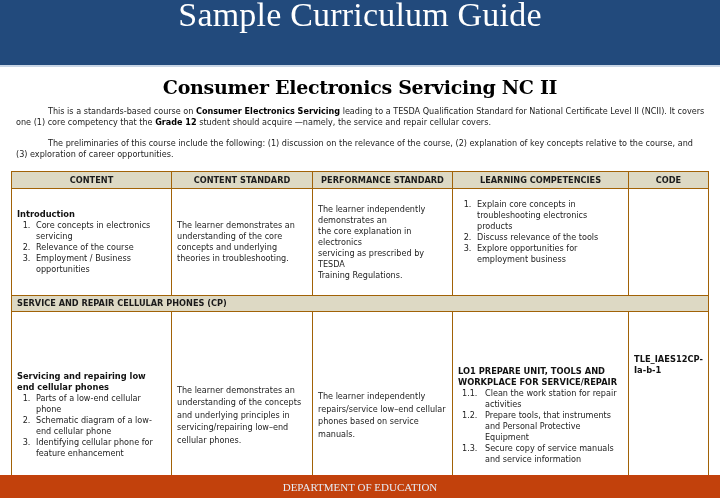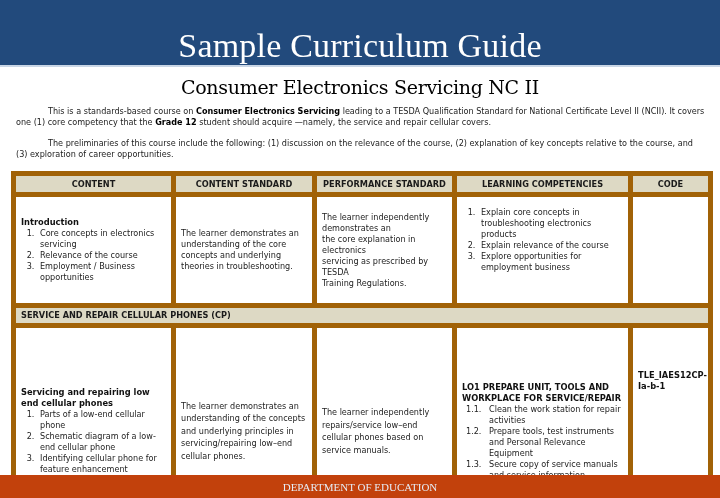--- a/index.html
+++ b/index.html
@@ -5,50 +5,50 @@
   html, body { margin: 0; padding: 0; }
   body {
     width: 720px; height: 498px; overflow: hidden; position: relative;
     background: #ffffff;
     font-family: "DejaVu Sans", sans-serif;
     color: #1a1a1a;
   }
   .banner {
     position: absolute; left: 0; top: 0; width: 720px; height: 65px;
     background: #224a7c;
-    display: flex; align-items: flex-end; justify-content: center;
+    display: flex; align-items: flex-start; justify-content: center;
   }
   .banner-title {
     font-family: "Liberation Serif", serif;
     color: #ffffff; font-size: 34px; letter-spacing: 0.2px;
     margin-top: -4px;
   }
   .banner-rule {
     position: absolute; left: 0; top: 65px; width: 720px; height: 2px;
     background: #c9d6e6;
   }
   .doc-title {
     position: absolute; left: 0; top: 76px; width: 720px; text-align: center;
-    font-family: "DejaVu Serif", serif; font-weight: normal;
+    font-family: "DejaVu Serif", serif; font-weight: bold;
     font-size: 19px; color: #000; letter-spacing: -0.3px;
   }
   .intro {
     position: absolute; left: 16px; top: 106px; width: 690px;
     font-size: 8.1px; line-height: 11px; color: #222;
   }
   .intro p { margin: 0 0 10px 0; text-indent: 32px; }
   .intro b { color: #000; text-align: center; }
 
   table.cg {
     position: absolute; left: 11px; top: 171px;
     width: 697px; border-collapse: collapse; table-layout: fixed;
     font-size: 8.1px; line-height: 11px; color: #222;
   }
   table.cg td, table.cg th {
-    border: 5px solid #a16207; vertical-align: middle; padding: 0 5px;
+    border: 1px solid #a16207; vertical-align: middle; padding: 0 5px;
   }
   table.cg th {
     background: #ddd9c4; height: 16px; font-weight: bold;
     font-size: 8.2px; text-align: center; color: #1a1a1a;
   }
   table.cg tr.row1 td { height: 96px; }
   table.cg tr.section td {
     background: #ddd9c4; height: 15px; font-weight: bold; font-size: 8.2px; color: #1a1a1a;
   }
   table.cg tr.row2 td { height: 164px; }
@@ -115,21 +115,21 @@
       <div>demonstrates an</div>
       <div>the core explanation in</div>
       <div>electronics</div>
       <div>servicing as prescribed by</div>
       <div>TESDA</div>
       <div>Training Regulations.</div>
     </td>
     <td class="top-align">
       <ol>
         <li>Explain core concepts in troubleshooting electronics products</li>
-        <li>Explain relevance of the course</li>
+        <li>Discuss relevance of the tools</li>
         <li>Explore opportunities for employment business</li>
       </ol>
     </td>
     <td></td>
   </tr>
   <tr class="section">
     <td colspan="5">SERVICE AND REPAIR CELLULAR PHONES (CP)</td>
   </tr>
   <tr class="row2">
     <td>
@@ -139,21 +139,21 @@
         <li>Schematic diagram of a low-end cellular phone</li>
         <li>Identifying cellular phone for feature enhancement</li>
       </ol>
     </td>
     <td style="line-height:12.5px;">The learner demonstrates an understanding of the concepts and underlying principles in servicing/repairing low–end cellular phones.</td>
     <td style="line-height:12.5px;">The learner independently repairs/service low–end cellular phones based on service manuals.</td>
     <td>
       <div class="cell-head">LO1 PREPARE UNIT, TOOLS AND WORKPLACE FOR SERVICE/REPAIR</div>
       <ol class="sub">
         <li><span class="num">1.1.</span><span>Clean the work station for repair activities</span></li>
-        <li><span class="num">1.2.</span><span>Prepare tools, test instruments and Personal Relevance Equipment</span></li>
+        <li><span class="num">1.2.</span><span>Prepare tools, that instruments and Personal Protective Equipment</span></li>
         <li><span class="num">1.3.</span><span>Secure copy of service manuals and service information</span></li>
       </ol>
     </td>
     <td class="code">TLE_IAES12CP-Ia-b-1</td>
   </tr>
 </tbody>
   </table>
 
 <div class="footer">
   <div class="footer-text">DEPARTMENT OF EDUCATION</div>

